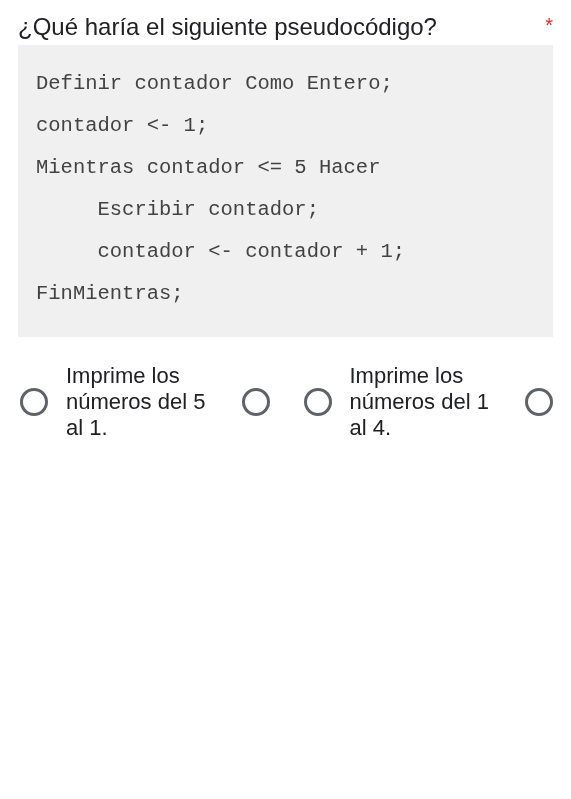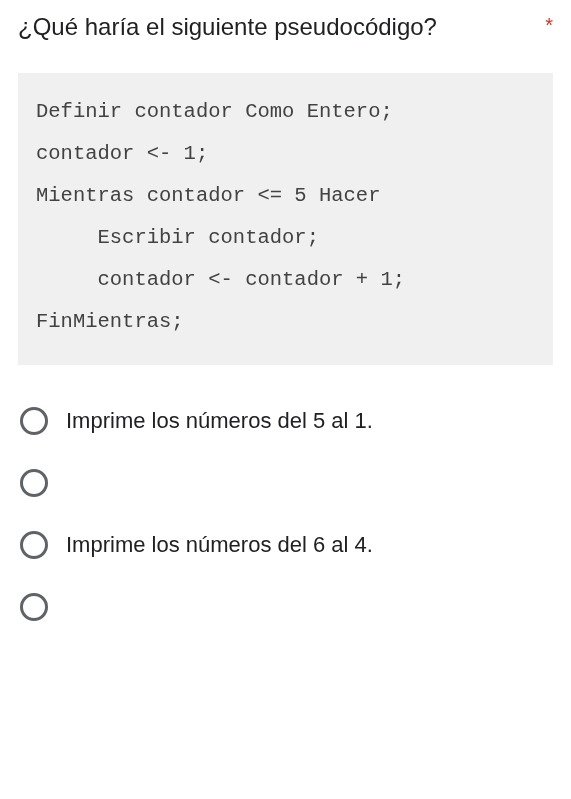--- a/index.html
+++ b/index.html
@@ -8,21 +8,20 @@
     height: 799px;
     background: #ffffff;
     font-family: Arial, Helvetica, sans-serif;
     color: #202124;
     padding: 8px 18px 18px 18px;
     overflow: hidden;
   }
   .question-header {
     display: flex;
     align-items: flex-start;
-    margin-bottom: 28px;
   }
   .question-title {
     font-size: 24px;
     line-height: 1.55;
     color: #202124;
     flex: 1 1 auto;
     font-weight: 400;
   }
   .required-star {
     color: #d93025;
@@ -31,26 +30,26 @@
     flex: 0 0 auto;
     padding-top: 2px;
   }
   .code-block {
     background: #f0f0f0;
     padding: 18px 18px 22px 18px;
     font-family: "Courier New", Courier, monospace;
     font-size: 20.5px;
     line-height: 2.05;
     color: #424242;
-    margin-bottom: 42px;
+    margin-bottom: 26px;
     white-space: pre;
   }
   .options {
     display: flex;
-    flex-direction: column;
+    flex-direction: row;
     gap: 34px;
     padding-left: 2px;
   }
   .option {
     display: flex;
     align-items: center;
     gap: 18px;
   }
   .radio {
     width: 28px;
@@ -83,18 +82,18 @@
 <div class="options">
   <div class="option">
     <div class="radio"></div>
     <div class="option-label">Imprime los números del 5 al 1.</div>
   </div>
   <div class="option">
     <div class="radio"></div>
   </div>
   <div class="option">
     <div class="radio"></div>
-    <div class="option-label">Imprime los números del 6 al 4.</div>
+    <div class="option-label">Imprime los números del 1 al 4.</div>
   </div>
   <div class="option">
     <div class="radio"></div>
   </div>
 </div>
 
 </body></html>

